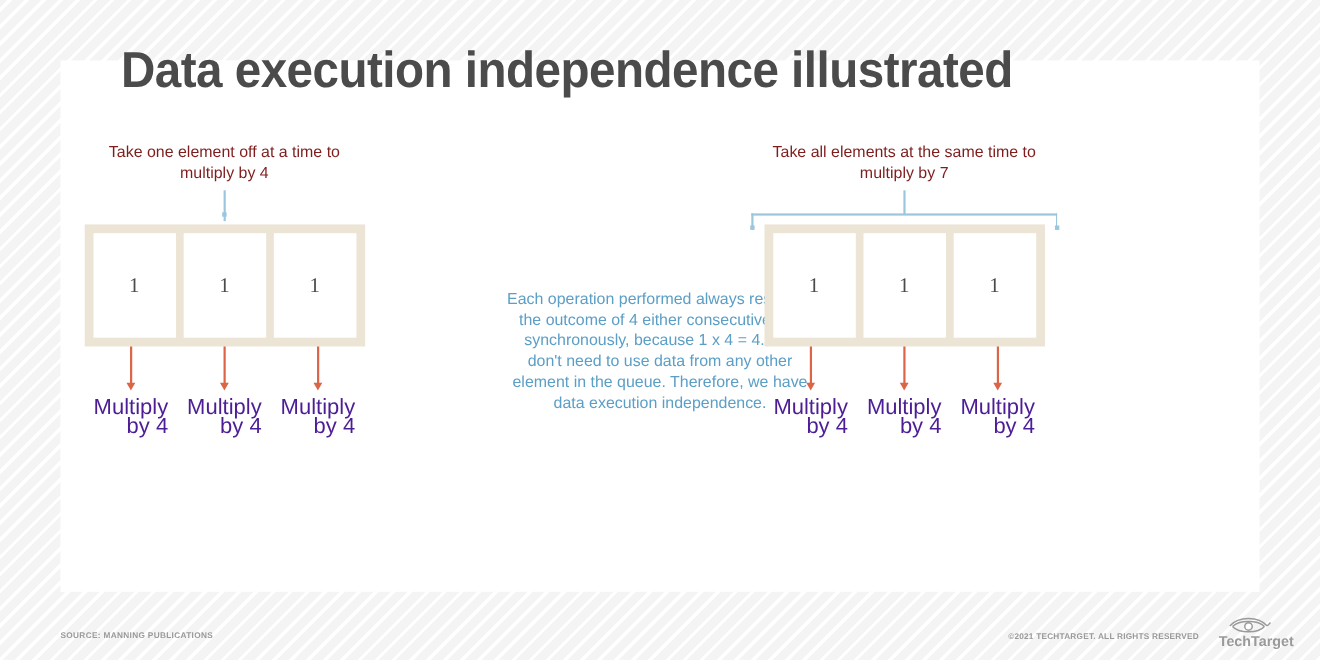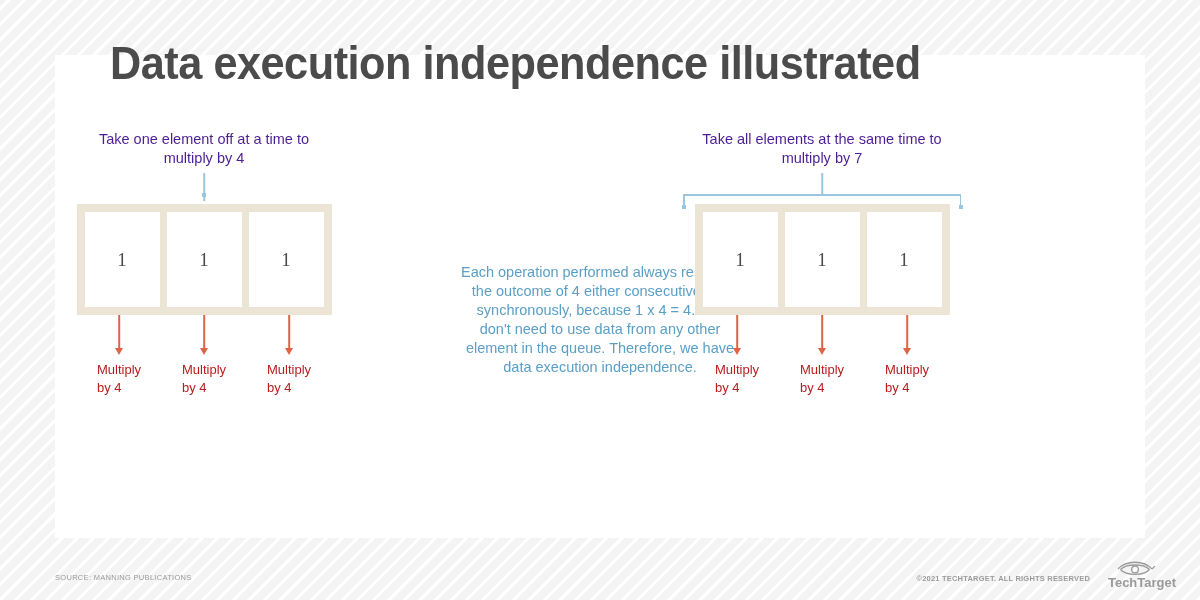--- a/index.html
+++ b/index.html
@@ -51,21 +51,21 @@
   .panel {
     position: absolute;
     top: 130px;
     width: 300px;
   }
   .panel-left  { left: 54px; }
   .panel-right { left: 672px; }
 
   .panel-caption {
     text-align: center;
-    color: #4c1d95;
+    color: #7f1d1d;
     font-size: 14.5px;
     line-height: 19px;
     width: 260px;
     margin: 0 auto;
   }
 
   
   .connector {
     position: relative;
     height: 36px;
@@ -171,24 +171,24 @@
     bottom: 2px;
     width: 0;
     height: 0;
     border-left: 4px solid transparent;
     border-right: 4px solid transparent;
     border-top: 7px solid #dc6447;
     transform: translateX(-50%);
   }
   .output-label {
     margin-top: 4px;
-    text-align: left;
-    font-size: 13px;
+    text-align: right;
+    font-size: 20px;
     line-height: 18px;
-    color: #b91c1c;
+    color: #4c1d95;
     white-space: pre-line;
   }
 
   
   .center-note {
     position: absolute;
     left: 460px;
     top: 263px;
     width: 280px;
     text-align: center;
@@ -196,21 +196,21 @@
     font-size: 14.5px;
     line-height: 19px;
   }
 
   
   .footer-source {
     position: absolute;
     left: 55px;
     top: 573px;
     font-size: 7.5px;
-    font-weight: normal;
+    font-weight: bold;
     letter-spacing: 0.3px;
     color: #9a9a9a;
     text-align: right;
   }
   .footer-rights {
     position: absolute;
     right: 110px;
     top: 574px;
     font-size: 7.5px;
     font-weight: bold;

